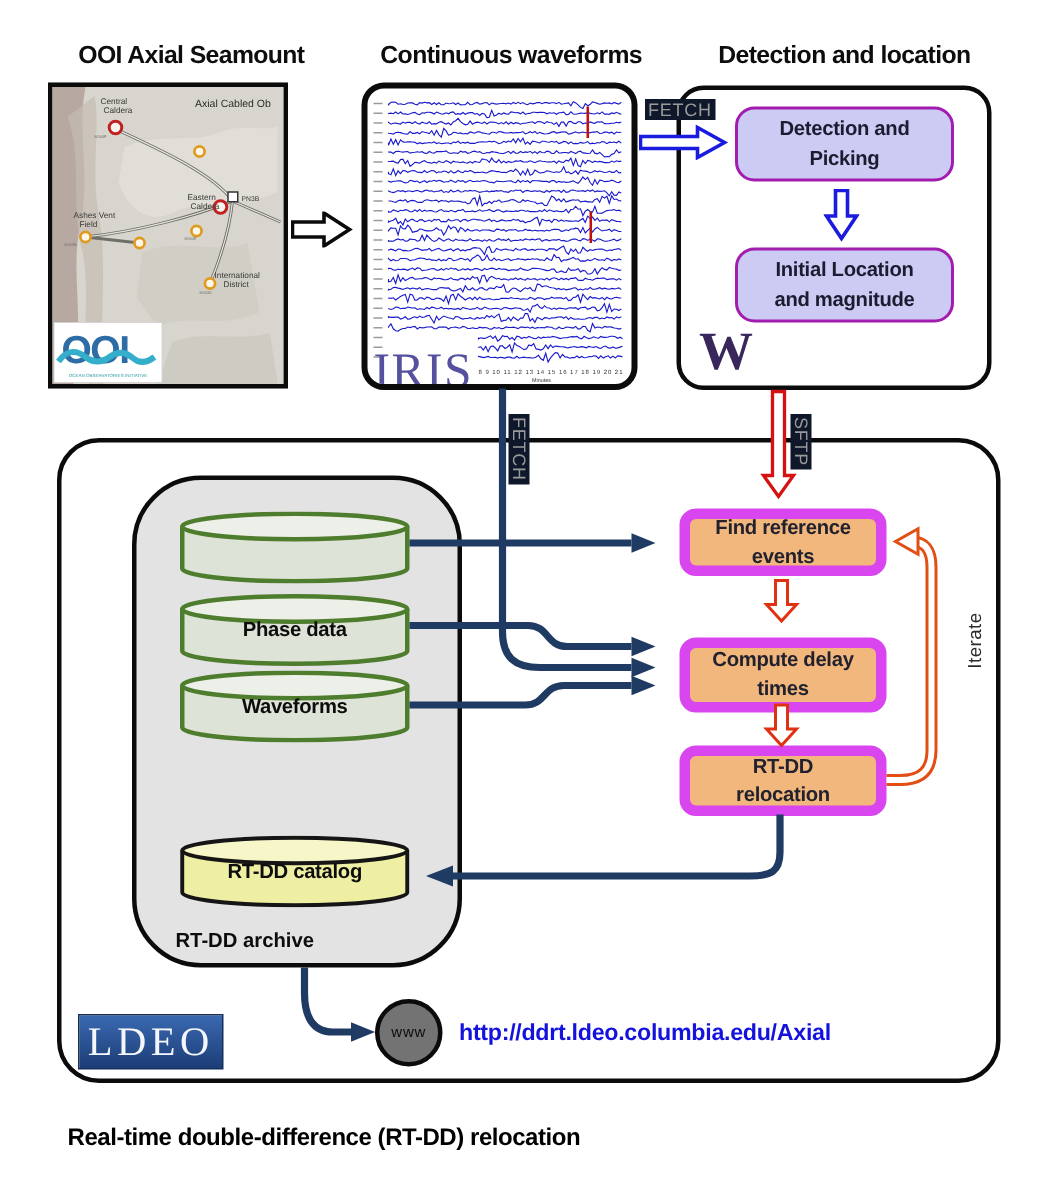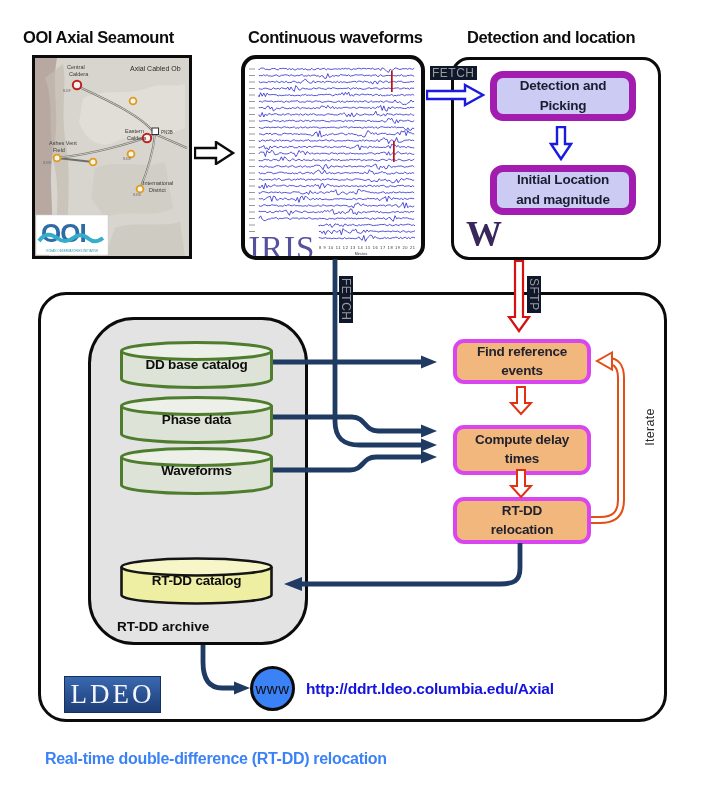--- a/index.html
+++ b/index.html
@@ -1,49 +1,49 @@
 <!DOCTYPE html>
 <html><head>
 <meta charset="utf-8">
 <style>
   html,body{margin:0;padding:0;background:#fff;}
   #stage{position:relative;width:702px;height:798px;background:#ffffff;overflow:hidden;
          font-family:"Liberation Sans",sans-serif;color:#111;}
   .abs{position:absolute;}
-  .panel-title{font-size:16.5px;font-weight:bold;letter-spacing:-0.4px;text-align:left;color:#0d0d0d;}
+  .panel-title{font-size:16.5px;font-weight:bold;letter-spacing:-0.4px;text-align:right;color:#0d0d0d;}
   
   #map-panel{left:32px;top:55px;width:160px;height:204px;border:3px solid #0b0b0b;box-sizing:border-box;background:#d8d5ce;}
   #wave-panel{left:241px;top:55px;width:184px;height:205px;border:4px solid #0b0b0b;border-radius:15px;box-sizing:border-box;background:#fff;overflow:hidden;}
   #det-panel{left:451px;top:57px;width:210px;height:203px;border:3px solid #0b0b0b;border-radius:18px;box-sizing:border-box;background:#fff;}
-  .det-box{position:absolute;left:36px;width:146px;height:50px;background:#cbcbf4;border:7px solid #a21caf;border-radius:13px;
+  .det-box{position:absolute;left:36px;width:146px;height:50px;background:#cbcbf4;border:2px solid #a21caf;border-radius:13px;
            box-sizing:border-box;display:flex;align-items:center;justify-content:center;text-align:center;
            font-size:13.5px;font-weight:bold;color:#1c1c30;line-height:1.45;white-space:pre-line;letter-spacing:-0.2px;}
   #w-logo{left:12px;top:156px;font-family:"Liberation Serif",serif;font-weight:bold;font-size:36px;color:#39275b;line-height:1;}
   
   #big-box{left:38px;top:292px;width:629px;height:430px;border:3px solid #0b0b0b;border-radius:28px;box-sizing:border-box;background:#fff;}
   #gray-box{left:88px;top:317px;width:220px;height:328px;border:3px solid #0b0b0b;border-radius:46px;box-sizing:border-box;background:#e3e3e3;}
   .cyl{position:absolute;left:119px;width:155px;height:48px;}
   .cyl-label{position:absolute;left:0;top:16px;width:100%;text-align:center;font-size:13.5px;font-weight:bold;color:#0d0d0d;letter-spacing:-0.2px;}
-  .proc-box{position:absolute;left:453px;width:138px;background:#f2b77d;border:4px solid #d946ef;border-radius:11px;
+  .proc-box{position:absolute;left:453px;width:138px;background:#f2b77d;border:7px solid #d946ef;border-radius:11px;
             box-sizing:border-box;display:flex;align-items:center;justify-content:center;text-align:center;
             font-size:13.5px;font-weight:bold;color:#22222e;line-height:1.4;white-space:pre-line;letter-spacing:-0.2px;}
   #archive-label{left:97px;top:619px;font-size:13.5px;font-weight:bold;color:#0d0d0d;padding-left:20px;}
   
   .proto{font-size:12px;color:#9a9a9a;background:#0f172a;line-height:1;letter-spacing:0.5px;}
   .vtext{writing-mode:vertical-rl;}
   #iterate-wrap{left:620px;top:420px;width:60px;text-align:center;transform:rotate(-90deg);
                 font-size:12.5px;color:#2a2a2a;letter-spacing:0.3px;}
   
   #ldeo-logo{left:52px;top:676px;width:97px;height:37px;background:linear-gradient(#3a69b0,#1c3d77);
              border:1px solid #16305c;box-sizing:border-box;display:flex;align-items:center;justify-content:center;
-             font-family:"Liberation Serif",serif;color:#f4f6fb;font-size:27px;letter-spacing:3px;margin-left:12px;}
+             font-family:"Liberation Serif",serif;color:#f4f6fb;font-size:27px;letter-spacing:3px;}
   #www-circle{left:250px;top:666px;width:45px;height:45px;border:3.5px solid #0b0b0b;border-radius:50%;box-sizing:border-box;
-              background:#3b82f6;display:flex;align-items:center;justify-content:center;font-size:15px;color:#0d0d0d;letter-spacing:0.5px;}
+              background:#737373;display:flex;align-items:center;justify-content:center;font-size:10px;color:#0d0d0d;letter-spacing:0.5px;}
   #url-link{left:306px;top:680px;font-size:15.5px;font-weight:bold;color:#1313dd;text-decoration:none;letter-spacing:-0.2px;}
-  #caption{left:45px;top:750px;font-size:16px;font-weight:bold;color:#3b82f6;letter-spacing:-0.3px;}
+  #caption{left:45px;top:750px;font-size:16px;font-weight:bold;color:#000000;letter-spacing:-0.3px;}
   #iris-logo{left:4px;top:163px;font-family:"Liberation Serif",serif;font-size:33px;color:#55519e;letter-spacing:1px;line-height:1;margin-top:10px;}
   svg{display:block;}
   .overlay{pointer-events:none;}
 </style>
 </head>
 <body>
 
 <div id="stage">
 
   <div class="abs panel-title" style="left:23px;top:28px;width:180px;">OOI Axial Seamount</div>
@@ -202,21 +202,20 @@
 
   <div class="abs" id="big-box"></div>
 
   <div class="abs" id="gray-box"></div>
 
   <div class="cyl" style="top:341px;">
     <svg width="155" height="48" viewBox="0 0 155 48">
       <path d="M2.5,10 V38 A75,8.5 0 0 0 152.5,38 V10" fill="#dde3d6" stroke="#4e7d2d" stroke-width="3"></path>
       <ellipse cx="77.5" cy="10" rx="75" ry="8.5" fill="#edf0e8" stroke="#4e7d2d" stroke-width="3"></ellipse>
     </svg>
-    <div class="cyl-label">DD base catalog</div>
   </div>
   <div class="cyl" style="top:396px;">
     <svg width="155" height="48" viewBox="0 0 155 48">
       <path d="M2.5,10 V38 A75,8.5 0 0 0 152.5,38 V10" fill="#dde3d6" stroke="#4e7d2d" stroke-width="3"></path>
       <ellipse cx="77.5" cy="10" rx="75" ry="8.5" fill="#edf0e8" stroke="#4e7d2d" stroke-width="3"></ellipse>
     </svg>
     <div class="cyl-label">Phase data</div>
   </div>
   <div class="cyl" style="top:557px;">
     <svg width="155" height="48" viewBox="0 0 155 48">

